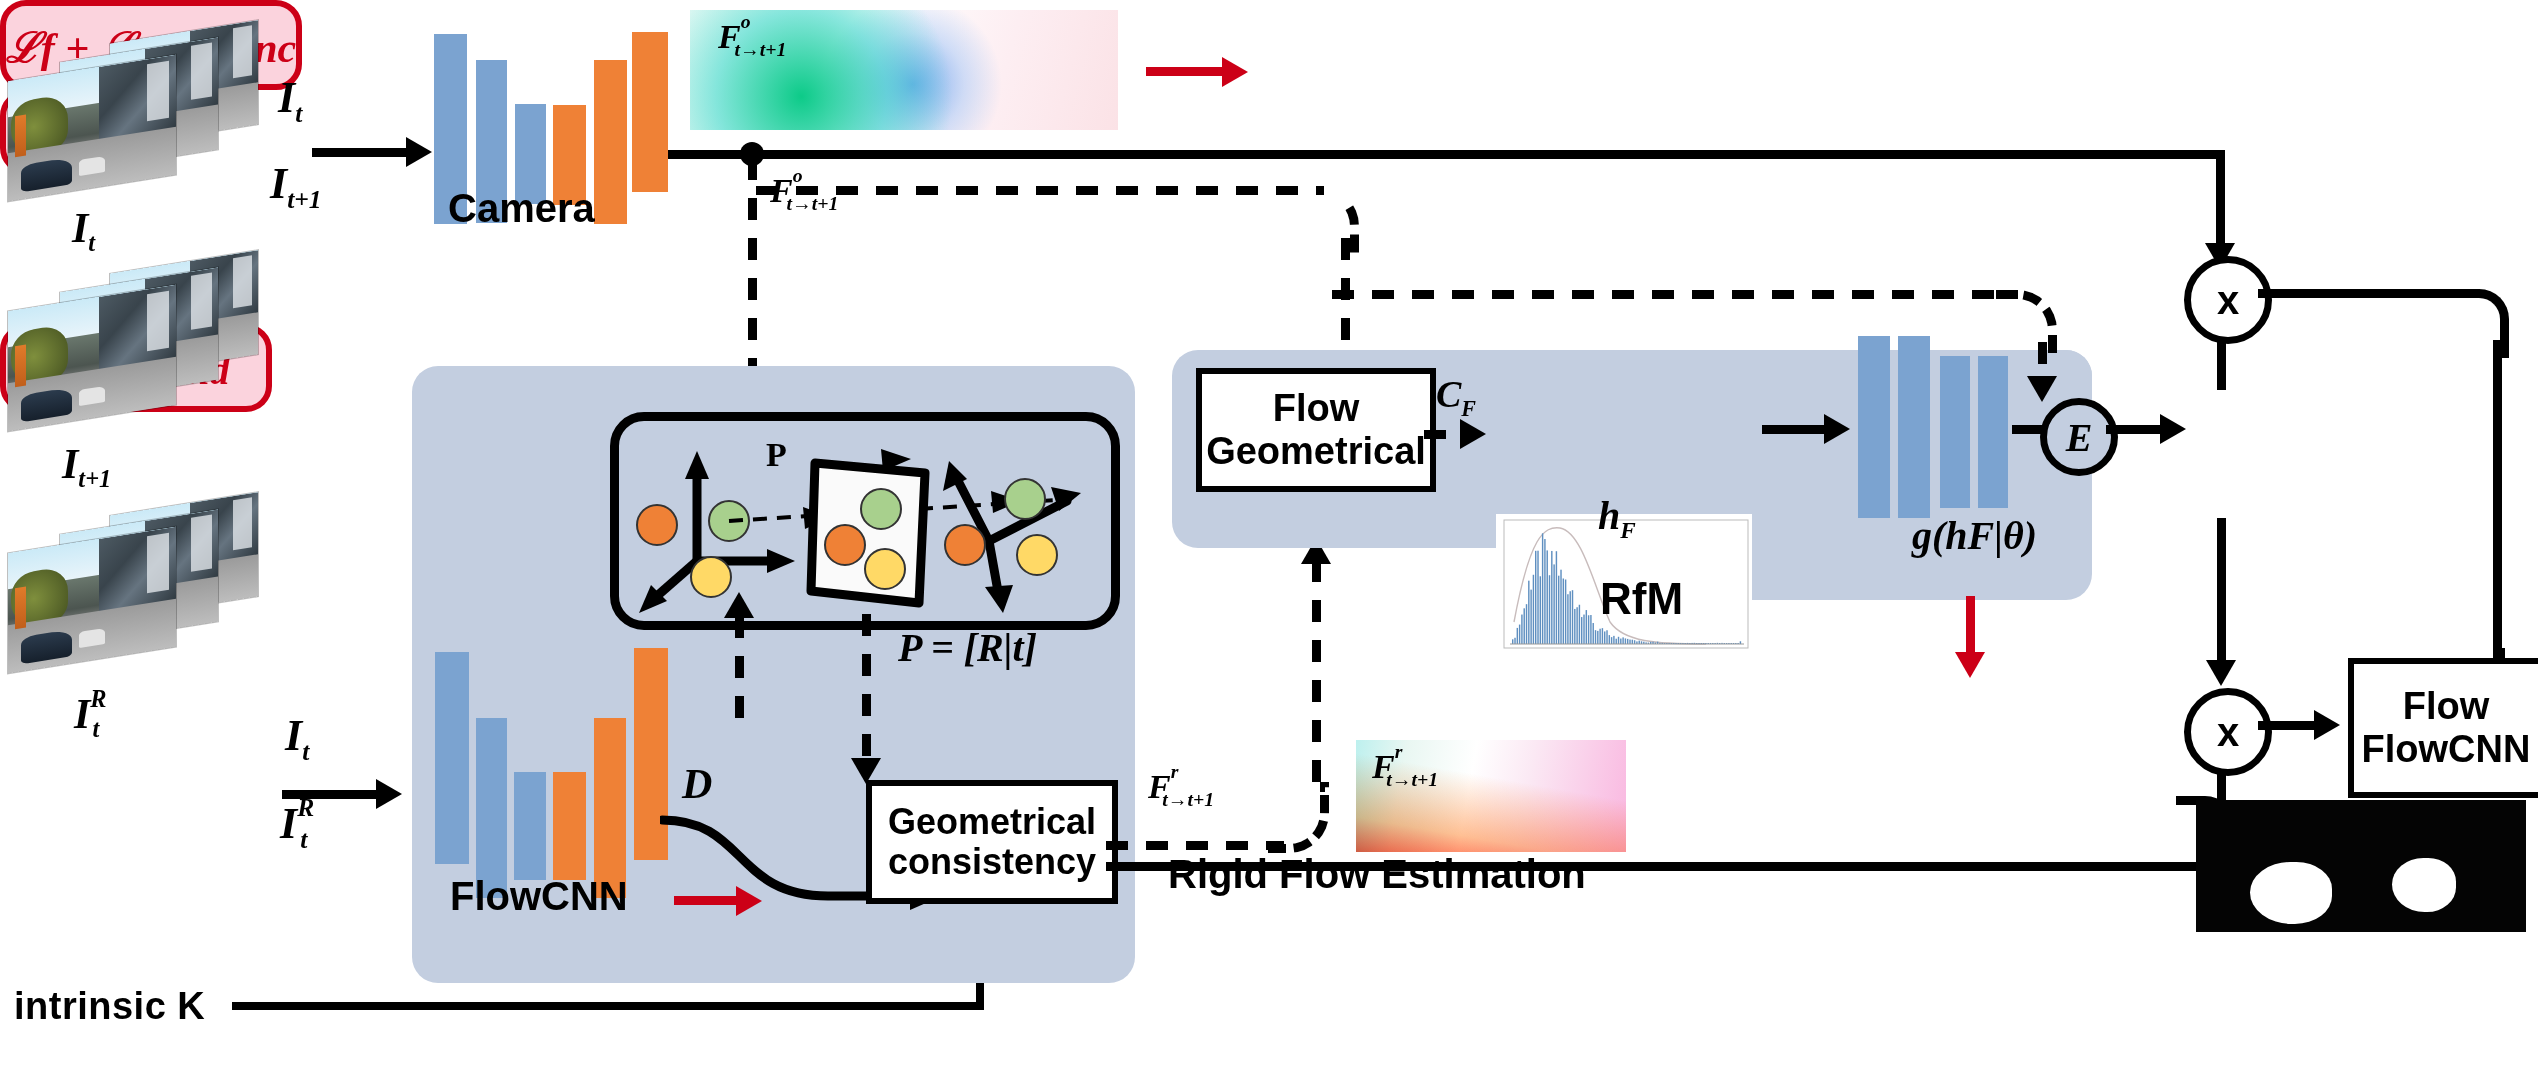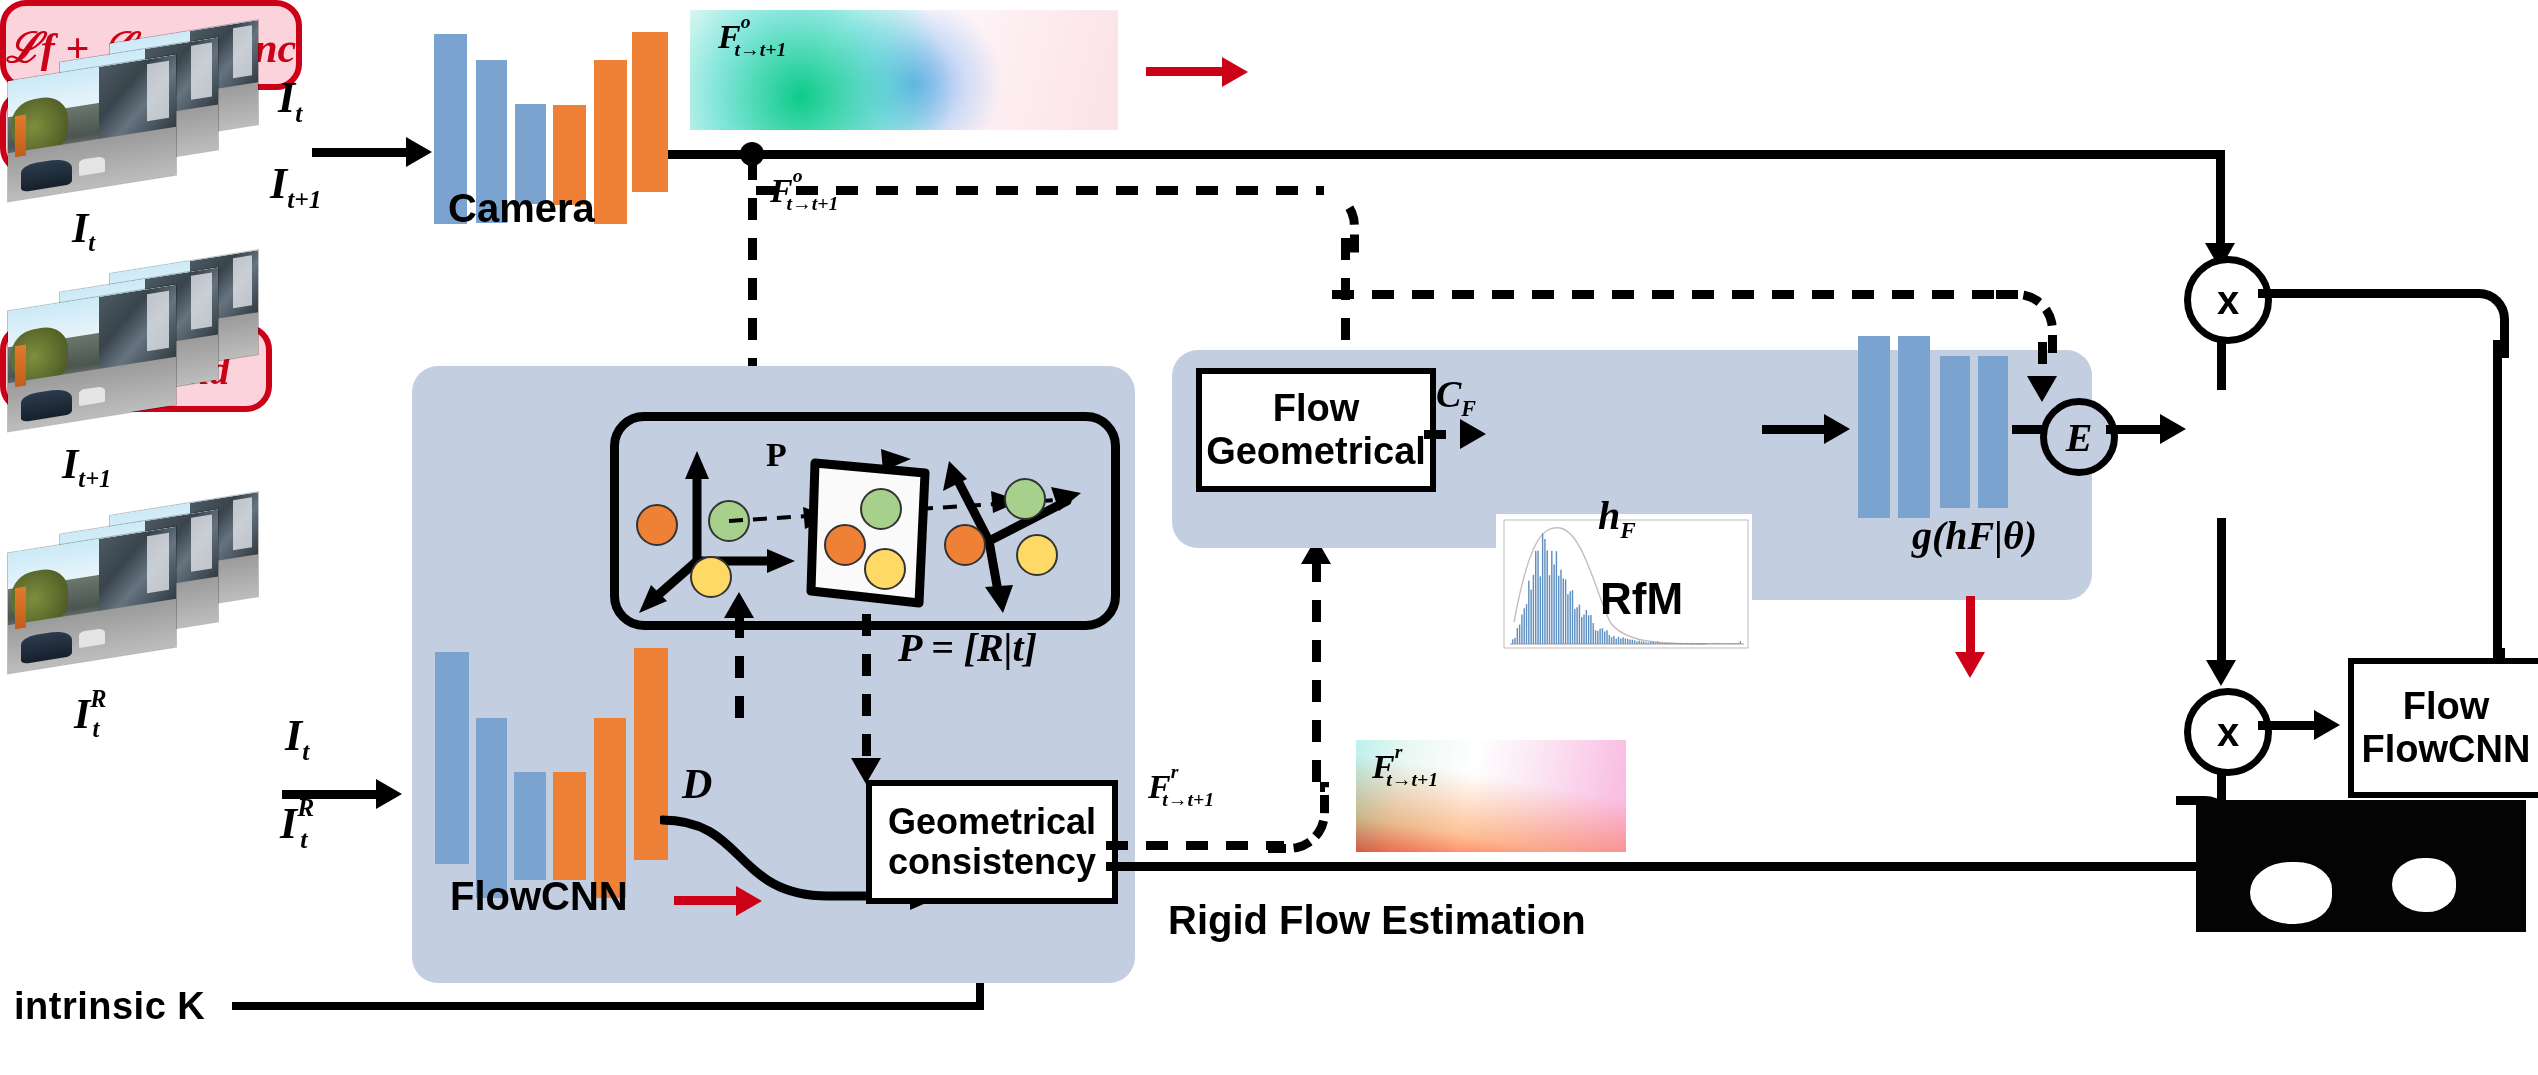--- a/index.html
+++ b/index.html
@@ -347,21 +347,21 @@
 
   <div class="sl" style="left:1106px;top:862px;width:1104px;height:9px;"></div>
   <div class="abs" style="left:2176px;top:796px;width:50px;height:70px;border-top:9px solid #000;border-right:9px solid #000;border-radius:0 30px 0 0;"></div>
   <div class="sl" style="left:2217px;top:760px;width:9px;height:52px;"></div>
   <div class="ah u" style="left:2206px;top:738px;"></div>
 
   <div class="abs flowB" style="left:1356px;top:740px;width:270px;height:112px;"></div>
   <div class="abs math" style="left:1372px;top:748px;font-size:34px;">
     <span>F</span><sup style="position:relative;top:-8px">r</sup><sub style="margin-left:-16px">t→t+1</sub>
   </div>
-  <div class="abs lbl" style="left:1168px;top:898px;font-size:40px;text-align:right;"><span>Rigid Flow Estimation</span></div>
+  <div class="abs lbl" style="left:1168px;top:852px;font-size:40px;text-align:right;"><span>Rigid Flow Estimation</span></div>
 
   <div class="panel abs" style="left:1172px;top:350px;width:920px;height:198px;"></div>
   <div class="panel abs" style="left:1702px;top:350px;width:390px;height:250px;border-radius:0 26px 26px 26px;"></div>
 
   <div class="wbox abs" style="left:1196px;top:368px;width:228px;height:112px;font-size:38px;flex-direction:column;">
     <div>Flow</div>
     <div>Geometrical</div>
   </div>
 
   <div class="abs math" style="left:1436px;top:372px;font-size:38px;">

